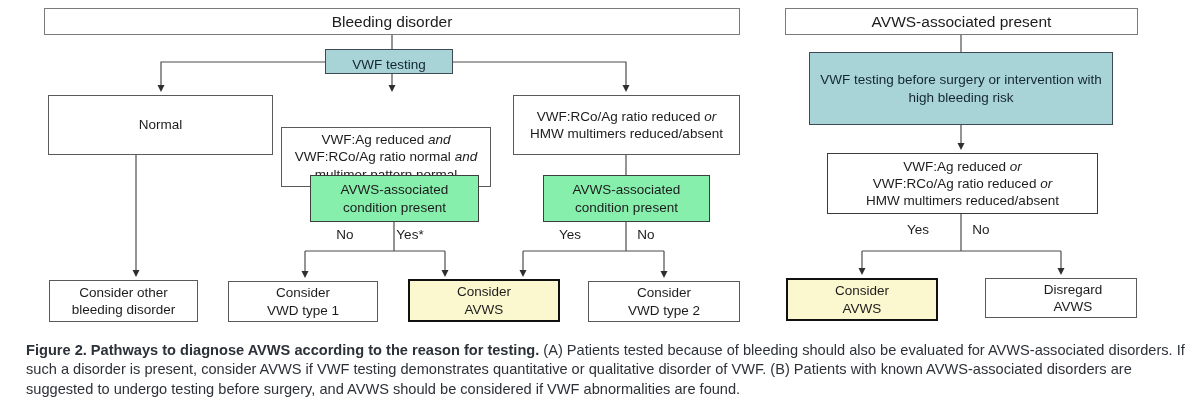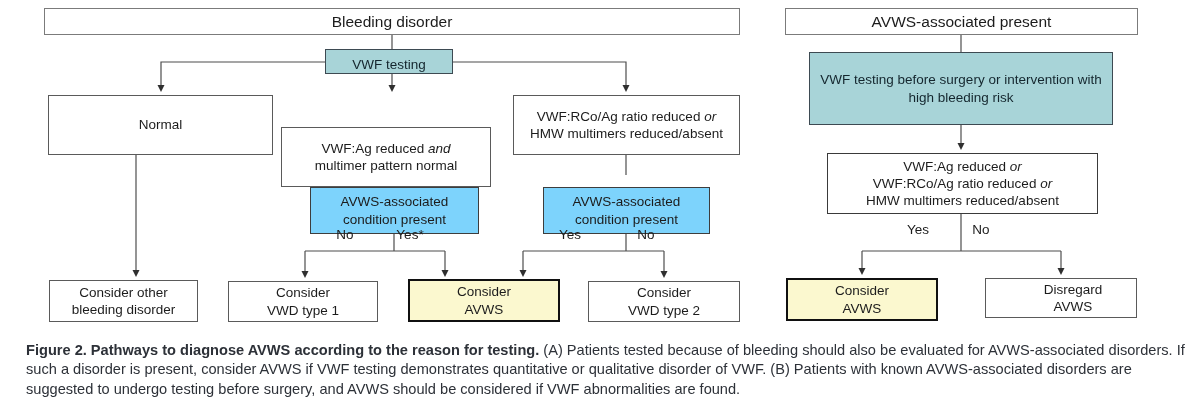--- a/index.html
+++ b/index.html
@@ -36,23 +36,22 @@
   .box.title-box {
     border: 1.4px solid #7b7b7b;
     font-size: 15.5px;
   }
   .box.teal {
     background: #a8d4d8;
     border: 1.8px solid #3d4a52;
     color: #14262e;
   }
   .box.gray {
-    background: #7dd3fc;
+    background: #86efac;
     border: 1.6px solid #3d3d3d;
-    margin-top: 12px;
   }
   .box.yellow {
     background: #fbf8cf;
     border: 2.6px solid #101010;
   }
   .box.strong-border {
     border: 1.9px solid #3a3a3a;
   }
   .box em { font-style: italic; }
   .branch-label {
@@ -119,20 +118,21 @@
   <div class="box teal" style="left:325px; top:49px; width:128px; height:25px;justify-content:flex-end;">
     <span>VWF testing</span>
   </div>
 
   <div class="box" style="left:48px; top:95px; width:225px; height:60px;">
     <span>Normal</span>
   </div>
 
   <div class="box" style="left:281px; top:95px; width:210px; height:60px;margin-top:32px;">
     <div><span>VWF:Ag reduced</span> <em>and</em></div>
+    <div><span>VWF:RCo/Ag ratio normal</span> <em>and</em></div>
     <div><span>multimer pattern normal</span></div>
   </div>
 
   <div class="box" style="left:513px; top:95px; width:227px; height:60px;">
     <div><span>VWF:RCo/Ag ratio reduced</span> <em>or</em></div>
     <div><span>HMW multimers reduced/absent</span></div>
   </div>
 
   <div class="box gray" style="left:310px; top:175px; width:169px; height:47px;">
     <div>AVWS-associated</div>

